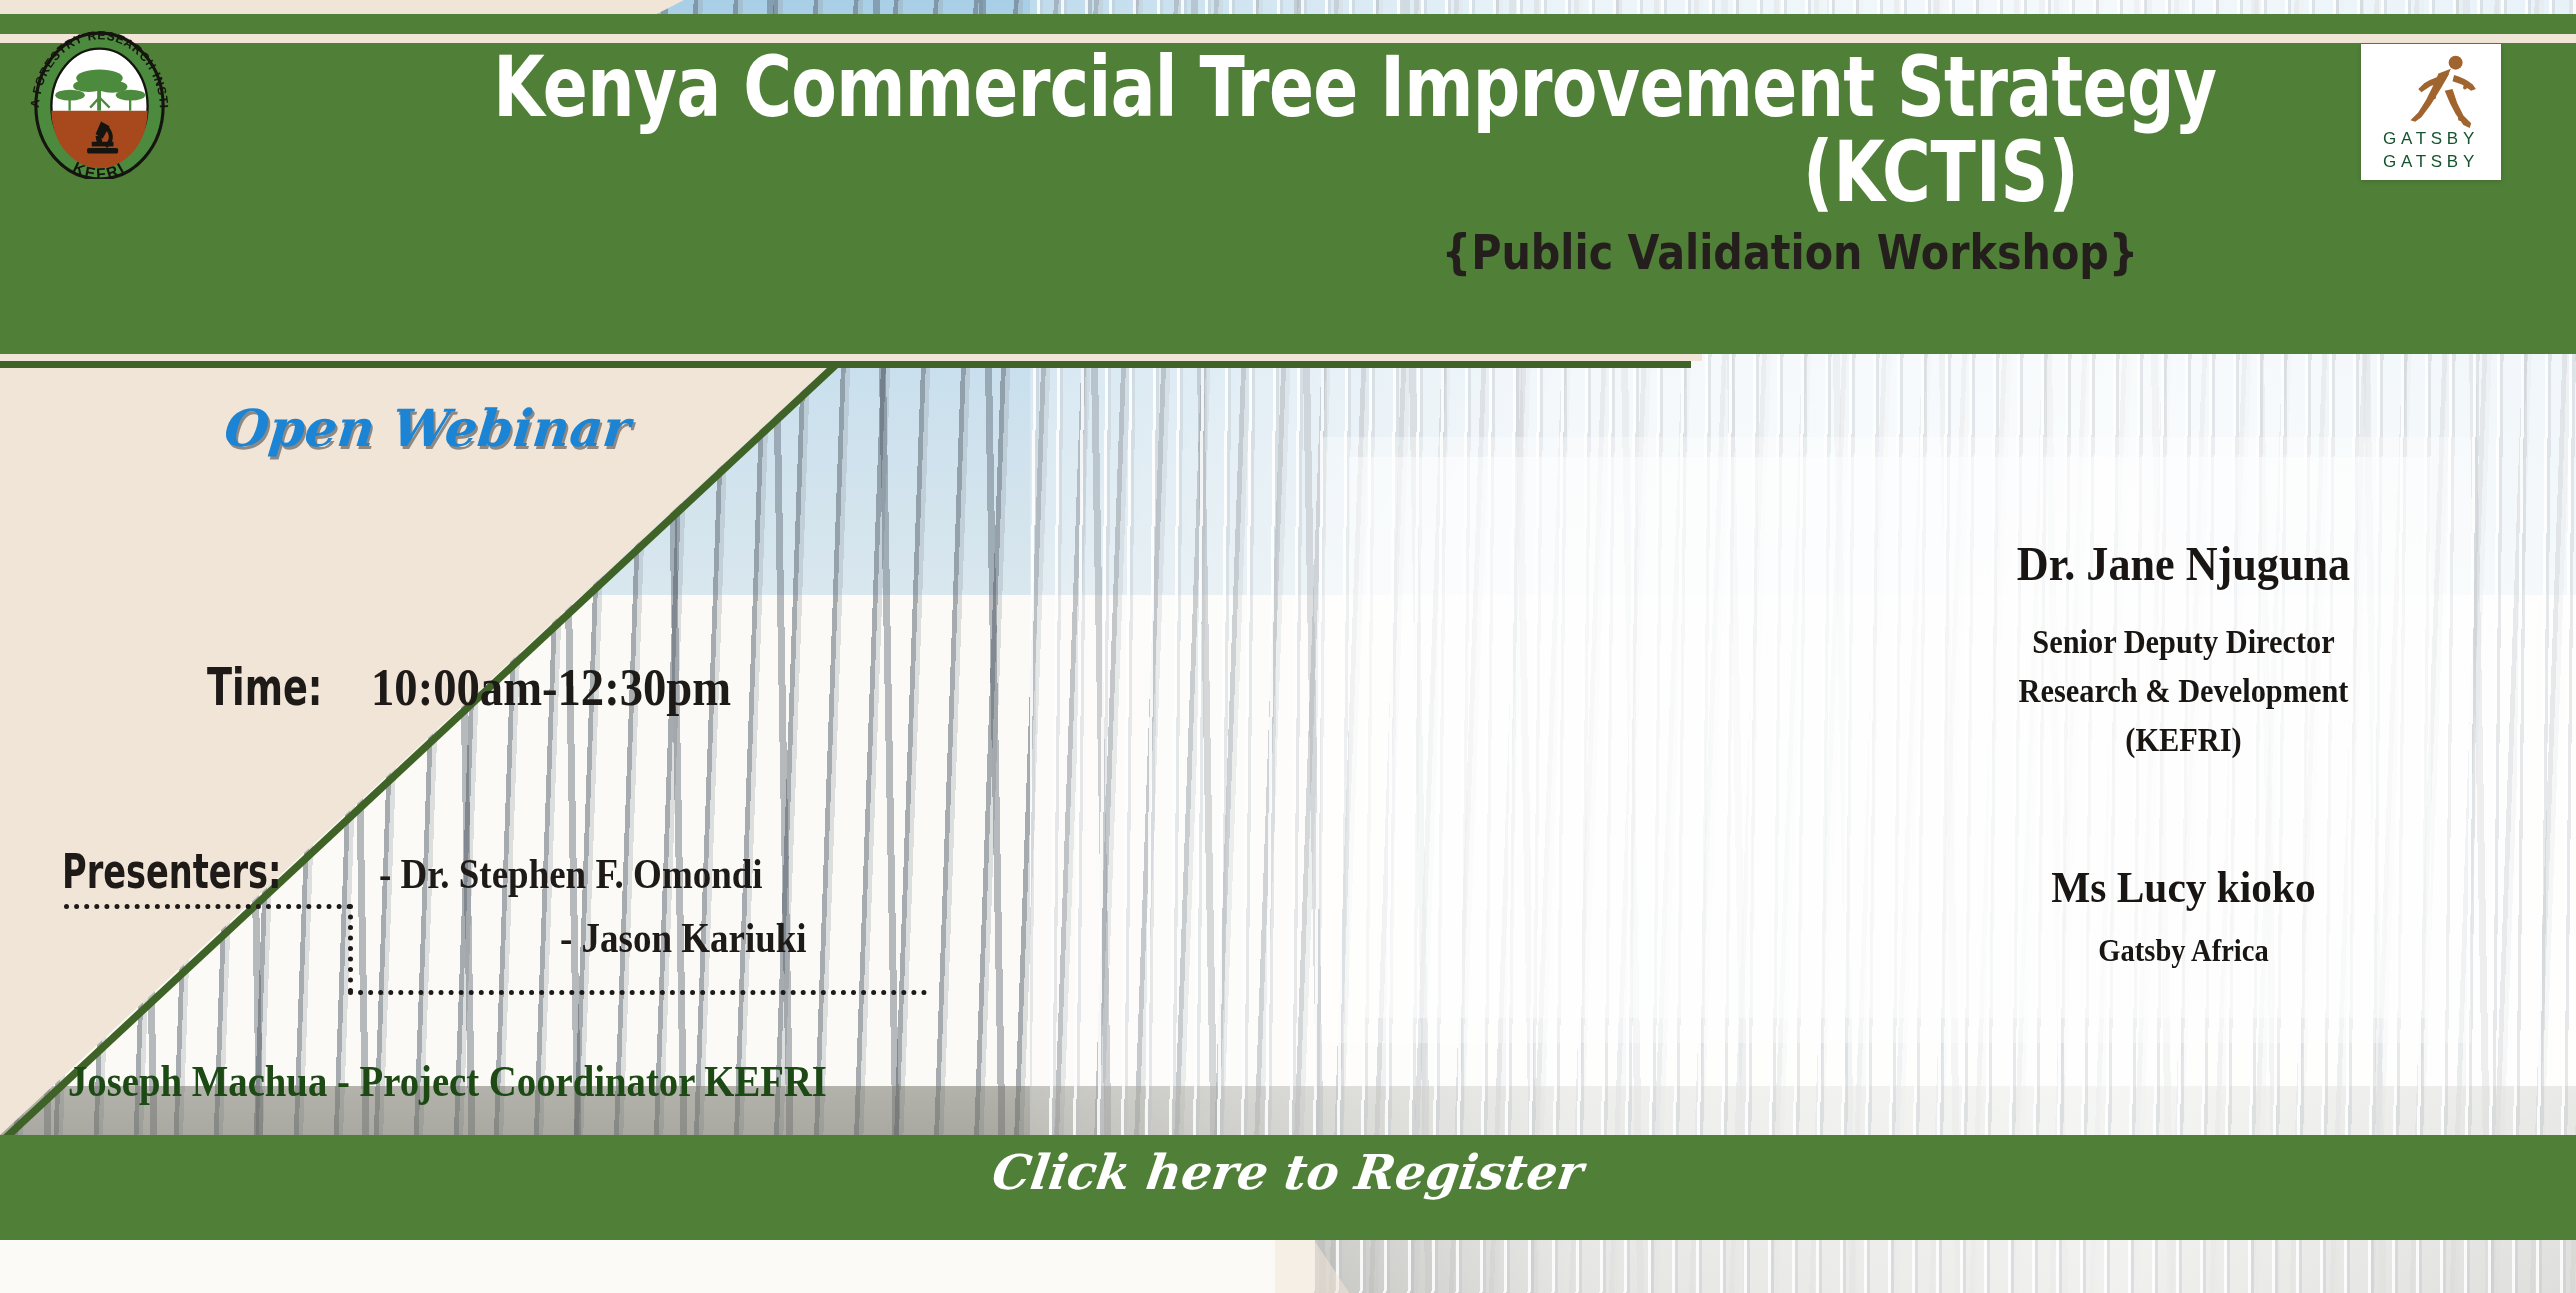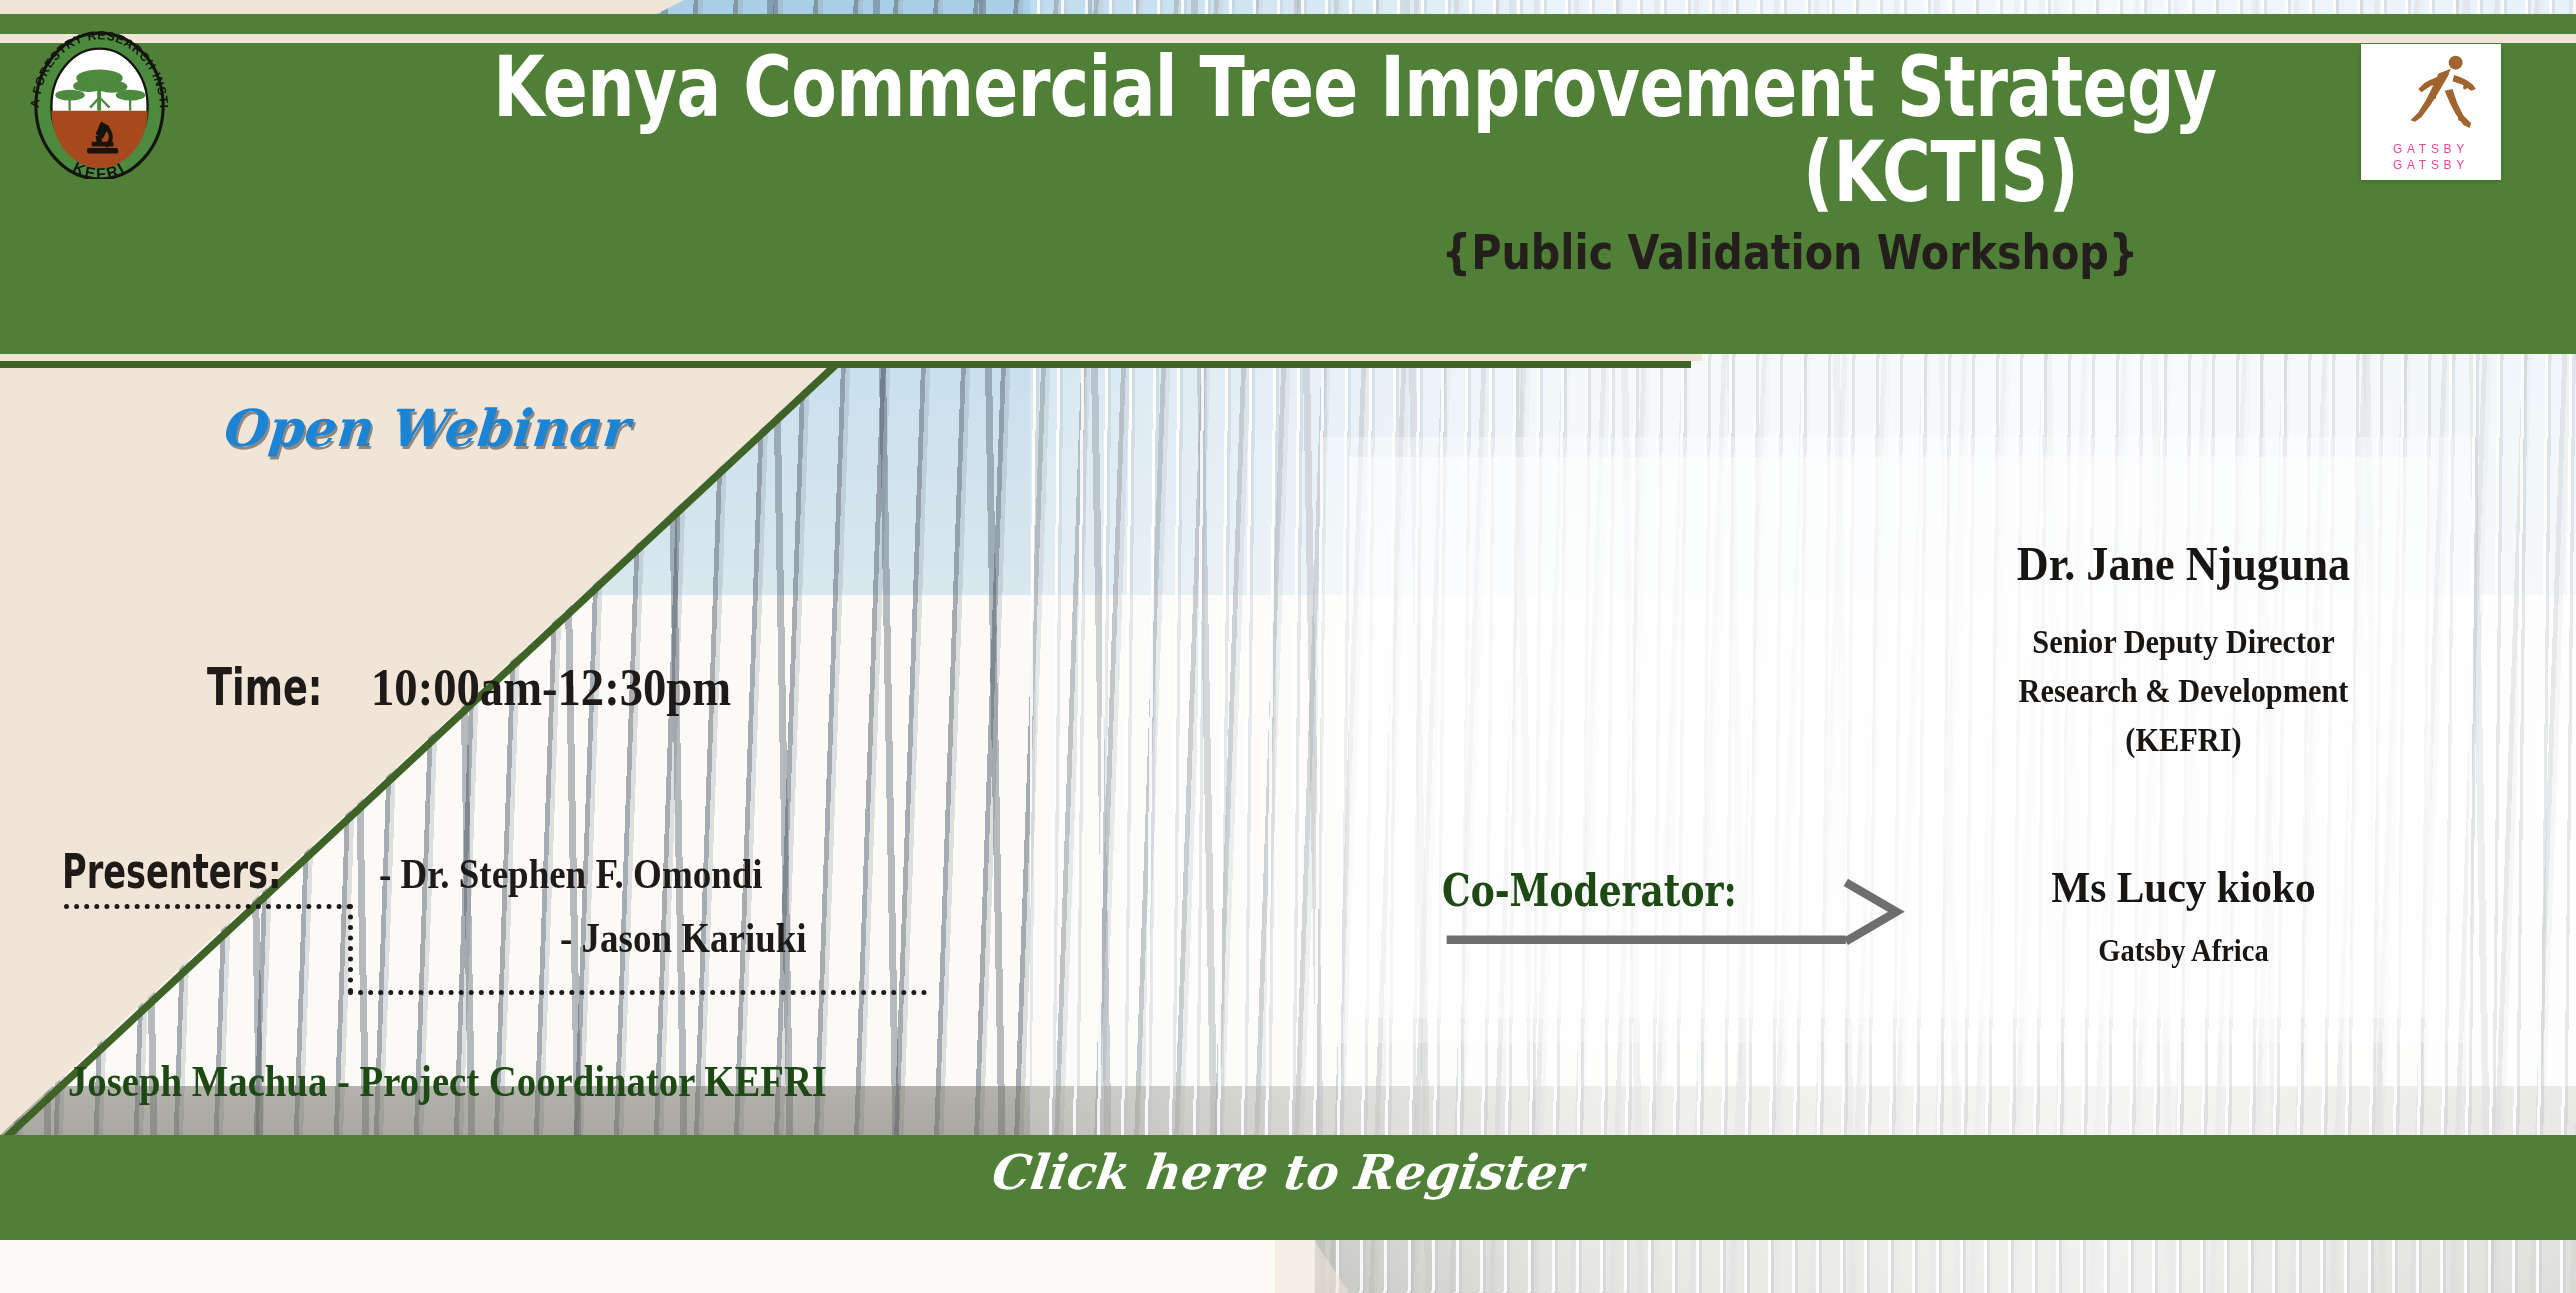--- a/index.html
+++ b/index.html
@@ -74,21 +74,21 @@
       font-size:48px;margin-top:7.8px;transform:scaleX(.86);transform-origin:center top;}
 
   
   .kefri{position:absolute;left:20px;top:29.5px;width:159px;height:149px;}
 
   
   .gatsby{position:absolute;left:2361px;top:44px;width:140px;height:136px;background:#ffffff;
       box-shadow:0 1.6px 4.7px rgba(0,0,0,.18);}
   .gatsbyRunner{position:absolute;left:23px;top:6.2px;width:109px;height:86px;}
   .gatsbyTxt{position:absolute;left:0;bottom:6.2px;width:100%;text-align:center;
-      font-family:"Liberation Sans",sans-serif;color:#ec4899;font-size:12px;
+      font-family:"Liberation Sans",sans-serif;color:#14532d;font-size:17px;
       letter-spacing:4.7px;line-height:1.38;font-weight:300;}
 
   
   .openWebinar{position:absolute;left:225px;top:398px;
       font-family:"DejaVu Serif",serif;font-style:italic;font-weight:bold;
       font-size:51px;color:#1b84d4;
       text-shadow:2.3px 3.1px 0 rgba(60,60,60,.55);
       transform:skewX(-6deg);}
 
   .dateRow{position:absolute;left:54px;top:529px;white-space:nowrap;}
@@ -275,27 +275,20 @@
   <div class="ovInner"></div>
 
 
   <div class="modName">Dr. Jane Njuguna</div>
   <div class="modRole">
     <div>Senior Deputy Director</div>
     <div>Research &amp; Development</div>
     <div>(KEFRI)</div>
   </div>
 
-  <div class="comodBlock">
-    <svg class="comodBanner" viewBox="0 0 640 130" aria-hidden="true">
-      <path d="M6,104 H520" stroke="#6e6e6e" stroke-width="11" fill="none"></path>
-      <path d="M520,30 L585,68 L520,106" stroke="#6e6e6e" stroke-width="11" fill="none" stroke-linejoin="miter"></path>
-    </svg>
-    <div class="comodTxt">Co-Moderator:</div>
-  </div>
 
   <div class="comodName">Ms Lucy kioko</div>
   <div class="comodOrg">Gatsby Africa</div>
 
   <div class="footerLeftFill"></div>
   <div class="footerDiag"></div>
   <div class="footer"></div>
   <div class="register">Click here to Register</div>
 
 </div>

